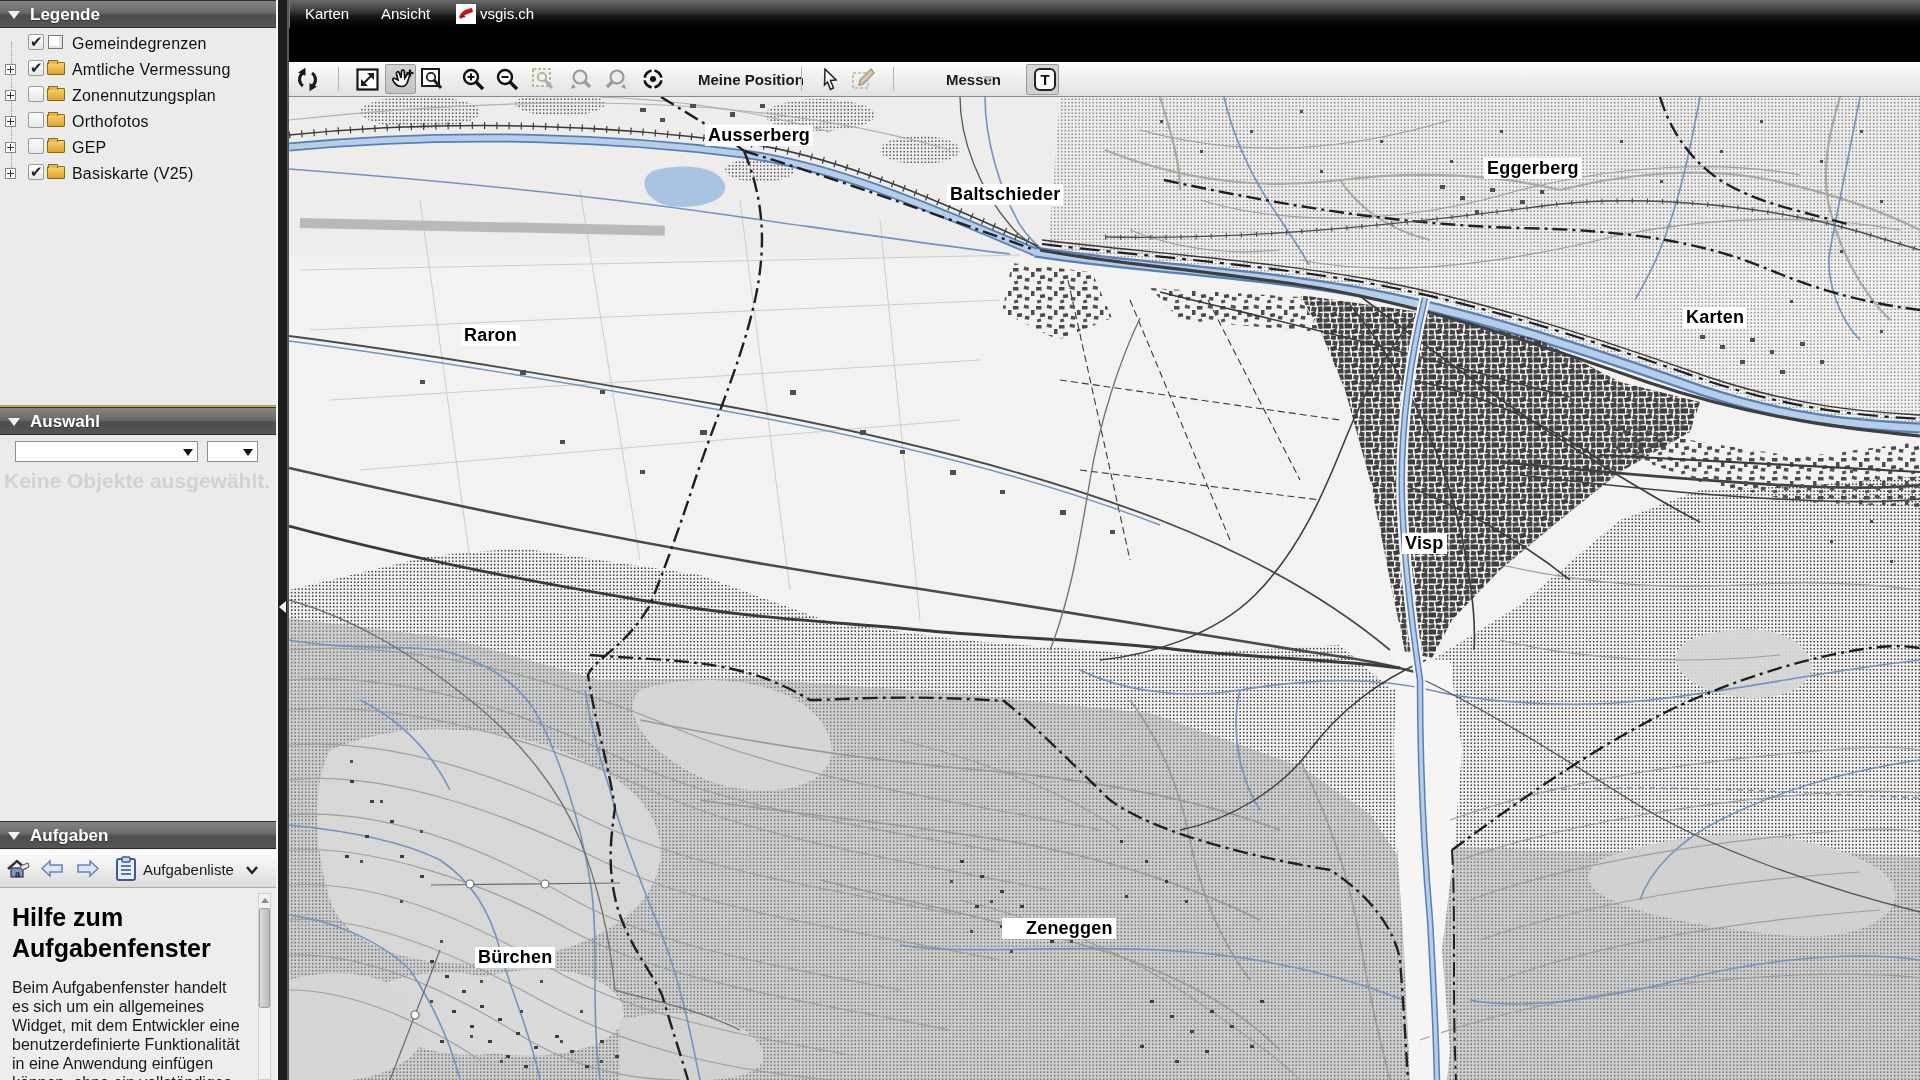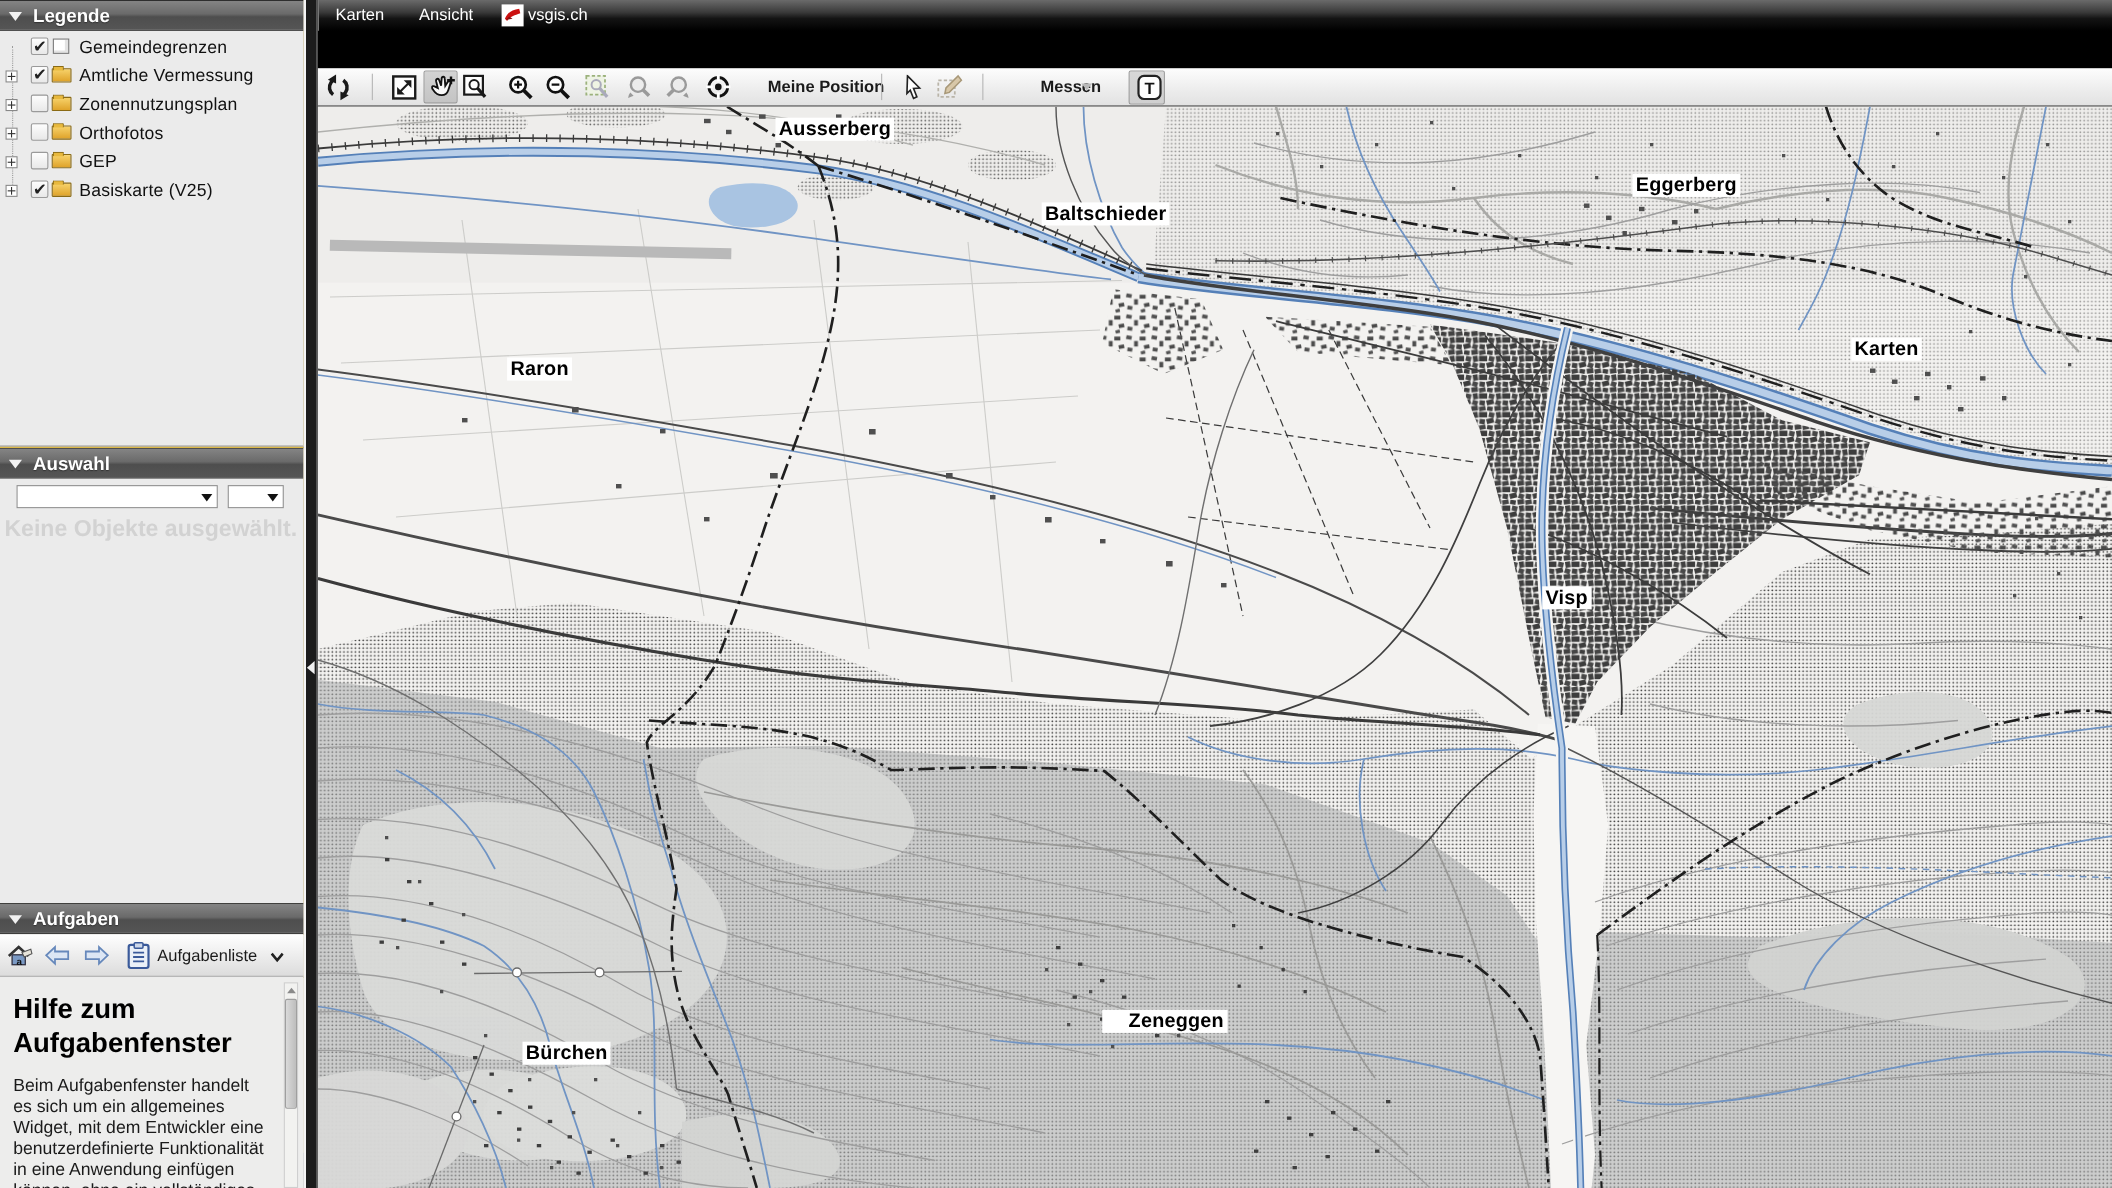--- a/index.html
+++ b/index.html
@@ -623,21 +623,21 @@
     <path d="M1140 318 C1120 360 1100 420 1090 480 C1080 540 1070 600 1050 650"></path>
     <path d="M960 97 C960 140 980 190 1010 225 C1020 238 1035 246 1042 250" stroke="#555"></path>
   </g>
 
   <g fill="none" stroke="#4d4d4d">
     <path d="M1105 237 C1250 240 1400 225 1550 205 C1650 193 1780 208 1860 232 C1890 241 1910 247 1920 250" stroke-width="1.4"></path>
     <path d="M1105 237 C1250 240 1400 225 1550 205 C1650 193 1780 208 1860 232 C1890 241 1910 247 1920 250" stroke-width="5" stroke-dasharray="1.1 14"></path>
   </g>
   </svg>
   
-  <span class="mlabel" style="left:416px; top:10px;">Ausserberg</span>
+  <span class="mlabel" style="left:416px; top:28px;">Ausserberg</span>
   <span class="mlabel" style="left:658px; top:87px;">Baltschieder</span>
   <span class="mlabel" style="left:1195px; top:61px;">Eggerberg</span>
   <span class="mlabel" style="left:1394px; top:210px;">Karten</span>
   <span class="mlabel" style="left:172px; top:228px;">Raron</span>
   <span class="mlabel" style="left:1113px; top:436px;">Visp</span>
   <span class="mlabel" style="left:713px; top:821px;padding-left:24px;">Zeneggen</span>
   <span class="mlabel" style="left:186px; top:850px;">Bürchen</span>
   </div>
 </div>
 

